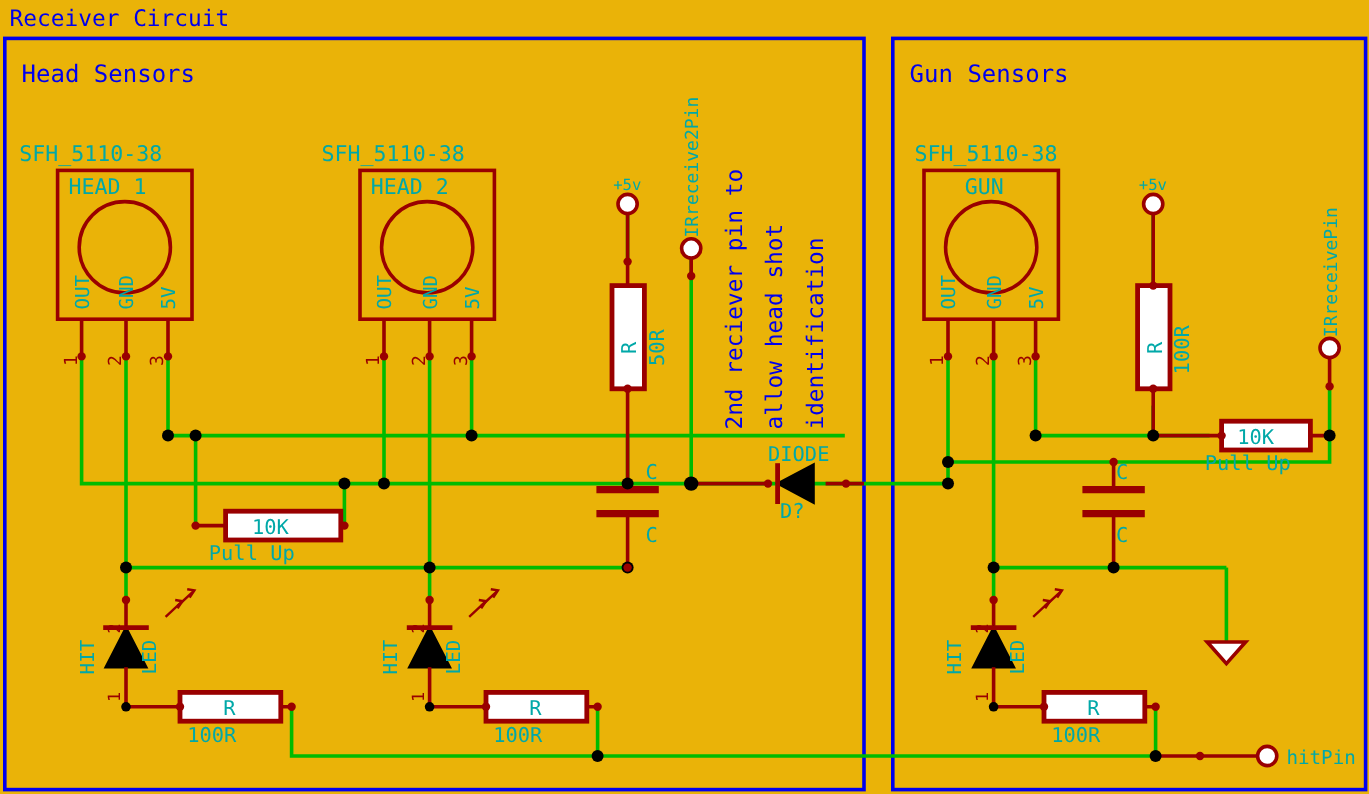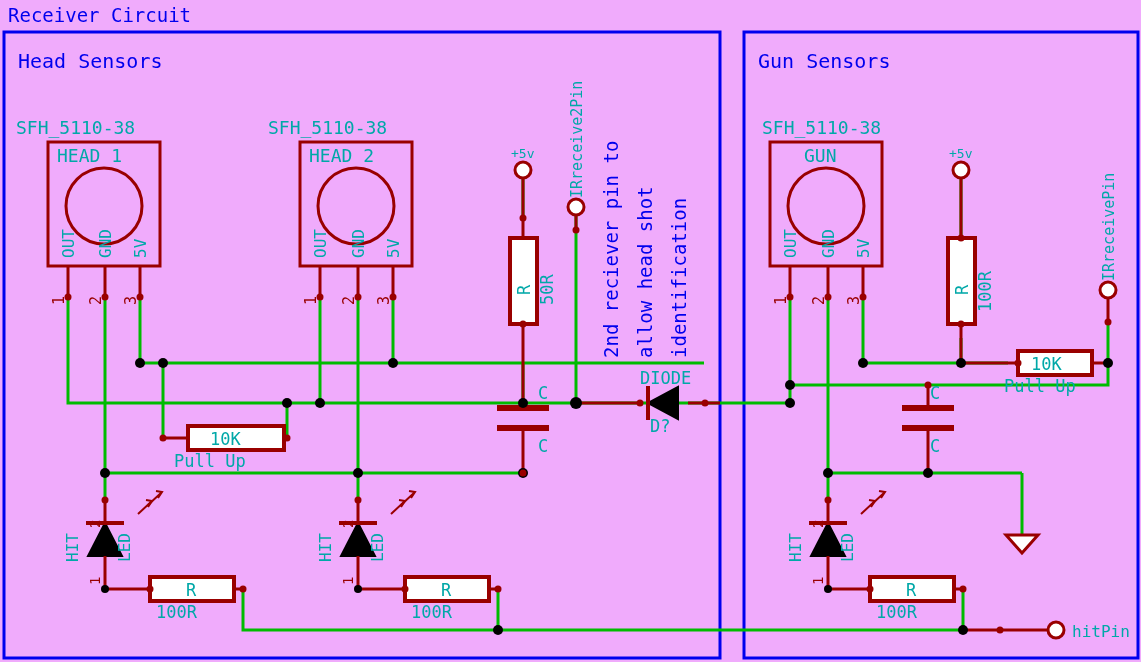--- a/index.html
+++ b/index.html
@@ -1,17 +1,17 @@
 <!DOCTYPE html>
 <html><head>
 <meta charset="utf-8">
 <style>
   html,body{margin:0;padding:0;background:#ffffff;}
   body{font-family:"DejaVu Sans Mono","Liberation Mono",monospace;}
-  #root{position:relative;width:1141px;height:662px;background:#f0abfc;overflow:hidden;}
+  #root{position:relative;width:1141px;height:662px;background:#eab308;overflow:hidden;}
   svg{position:absolute;left:0;top:0;}
   .ttl{font-family:"DejaVu Sans Mono","Liberation Mono",monospace;}
 </style>
 </head>
 <body>
 
 <div id="root">
 
 <svg width="1141" height="662" viewBox="0 0 1141 662">
   <defs></defs>

